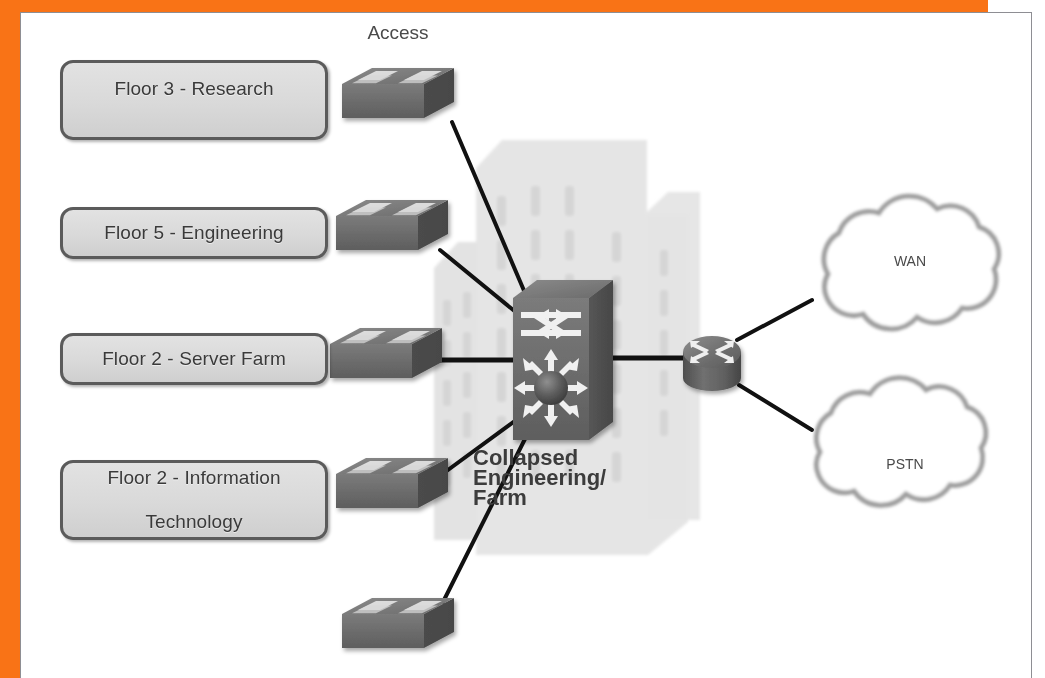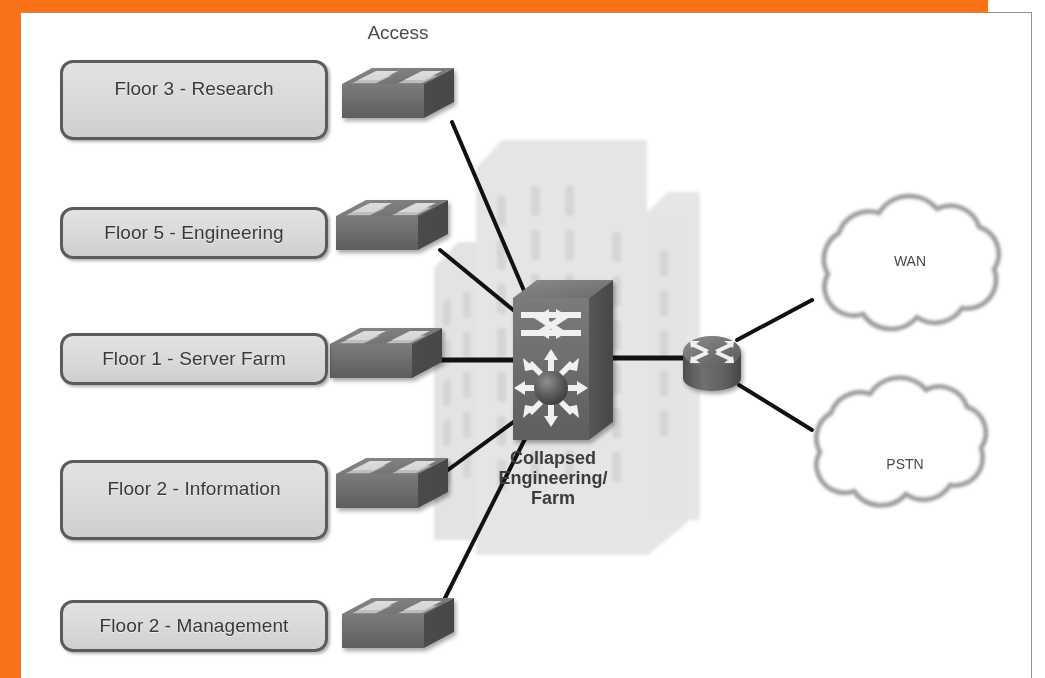--- a/index.html
+++ b/index.html
@@ -45,24 +45,23 @@
   .lbl{
     position:absolute;
     color:#4a4a4a;
     font-size:19px;
     text-align:center;
     white-space:nowrap;
   }
   .lbl-core{
     position:absolute;
     color:#3c3c3c;
-    font-size:18px;
+    font-size:22px;
     font-weight:bold;
     line-height:20px;
-    text-align:center;
     width:160px;
   }
   .lbl-cloud{
     position:absolute;
     color:#4a4a4a;
     font-size:14px;
     text-align:center;
     width:120px;
   }
 </style>
@@ -330,32 +329,30 @@
     <span>
       <span>Floor 3 - Research</span><br>
     </span>
   </div>
 
   <div class="pill" style="left:60px;top:207px;width:268px;height:52px;">
     <span>Floor 5 - Engineering</span>
   </div>
 
   <div class="pill" style="left:60px;top:333px;width:268px;height:52px;">
-    <span>Floor 1 - Server Farm</span>
+    <span>Floor 2 - Server Farm</span>
   </div>
 
   <div class="pill" style="left:60px;top:460px;width:268px;height:80px;">
     <span>
       <span>Floor 2 - Information</span><br>
+      <span>Technology</span>
     </span>
   </div>
 
-  <div class="pill" style="left:60px;top:600px;width:268px;height:52px;">
-    <span>Floor 2 - Management</span>
-  </div>
 
   <div class="lbl-core" style="left:473px;top:448px;">
     <div>Collapsed</div>
     <div>Engineering/</div>
     <div>Farm</div>
   </div>
 
   <div class="lbl-cloud" style="left:850px;top:253px;">WAN</div>
   <div class="lbl-cloud" style="left:845px;top:456px;">PSTN</div>
 

